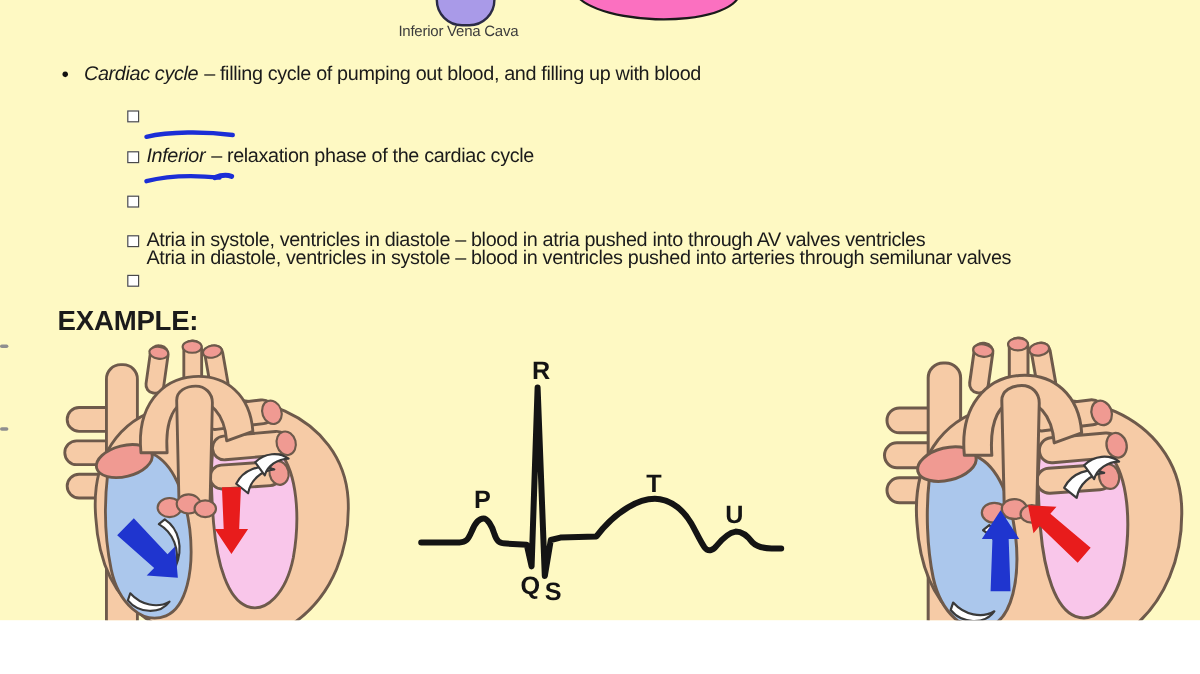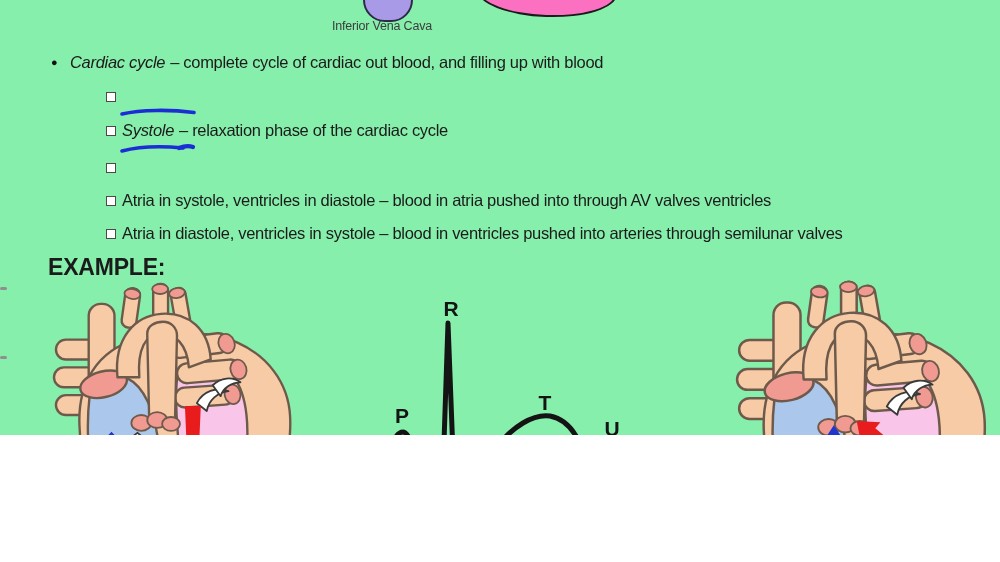--- a/index.html
+++ b/index.html
@@ -1,17 +1,17 @@
 <!DOCTYPE html>
 <html><head>
 <meta charset="utf-8">
 <style>
   html,body { margin:0; padding:0; background:#ffffff; }
   .page {
-    position:relative; width:1000px; height:435px; background:#86efac;
+    position:relative; width:1000px; height:517px; background:#fef9c3;
     overflow:hidden; font-family:"Liberation Sans", sans-serif; color:#1b1b1b;
   }
   
   .purple-stub {
     position:absolute; left:363px; top:-16px; width:46px; height:34px;
     background:#a99ae8; border:2px solid #2b2b46;
     border-radius:0 0 22px 22px;
   }
   .pink-blob {
     position:absolute; left:477px; top:-33px; width:136px; height:46px;
@@ -92,46 +92,46 @@
 
   <div class="purple-stub"></div>
   <div class="pink-blob"></div>
   <div class="ivc-label">Inferior Vena Cava</div>
 
   <div class="edge-mark" style="top:287px"></div>
   <div class="edge-mark" style="top:356px"></div>
 
   <span class="bullet-dot" style="top:56px">●</span>
   <div class="line" style="left:70px; top:52px">
-    <span class="term">Cardiac cycle</span><span>– complete cycle of cardiac out blood, and filling up with blood</span>
+    <span class="term">Cardiac cycle</span><span>– filling cycle of pumping out blood, and filling up with blood</span>
   </div>
 
   <span class="cbx" style="top:92px"></span>
   <svg class="underline-svg" style="left:119px; top:107px" width="80" height="12">
     <path d="M3,7 C22,2.5 52,2.5 75,5.5" fill="none" stroke="#1b2ed6" stroke-width="3.6" stroke-linecap="round"></path>
   </svg>
 
   <span class="cbx" style="top:126px"></span>
   <div class="line" style="left:122px; top:120px">
-    <span class="term">Systole</span><span>– relaxation phase of the cardiac cycle</span>
+    <span class="term">Inferior</span><span>– relaxation phase of the cardiac cycle</span>
   </div>
   <svg class="underline-svg" style="left:119px; top:142px" width="82" height="14">
     <path d="M3,9 C20,4.5 44,4 64,6" fill="none" stroke="#1b2ed6" stroke-width="3.6" stroke-linecap="round"></path>
     <path d="M60,6 C65,4 70,3.5 74,5" fill="none" stroke="#1b2ed6" stroke-width="4.2" stroke-linecap="round"></path>
   </svg>
 
   <span class="cbx" style="top:163px"></span>
 
   <span class="cbx" style="top:196px"></span>
   <div class="line" style="left:122px; top:190px">
     <span class="term"></span><span>Atria in systole, ventricles in diastole – blood in atria pushed into through AV valves ventricles</span>
   </div>
 
   <span class="cbx" style="top:229px"></span>
-  <div class="line" style="left:122px; top:223px">
+  <div class="line" style="left:122px; top:205px">
     <span class="term"></span><span>Atria in diastole, ventricles in systole – blood in ventricles pushed into arteries through semilunar valves</span>
   </div>
 
   <div class="example">EXAMPLE:</div>
 
   <svg class="fig" style="left:52px; top:282px" width="248" height="268" viewBox="0 0 250 270">
     <use href="#heartBase" xlink:href="#heartBase"></use>
     <polygon fill="#1f35cf" points="60,150.9 88.3,181.3 94.6,174.8 97,201 70.8,199.2 77.1,192.7 46,165.2"></polygon>
     <polygon fill="#e81c1c" points="134,125 135.5,160 128,160 142,181 156,160 148.5,160 150,125"></polygon>
   </svg>

